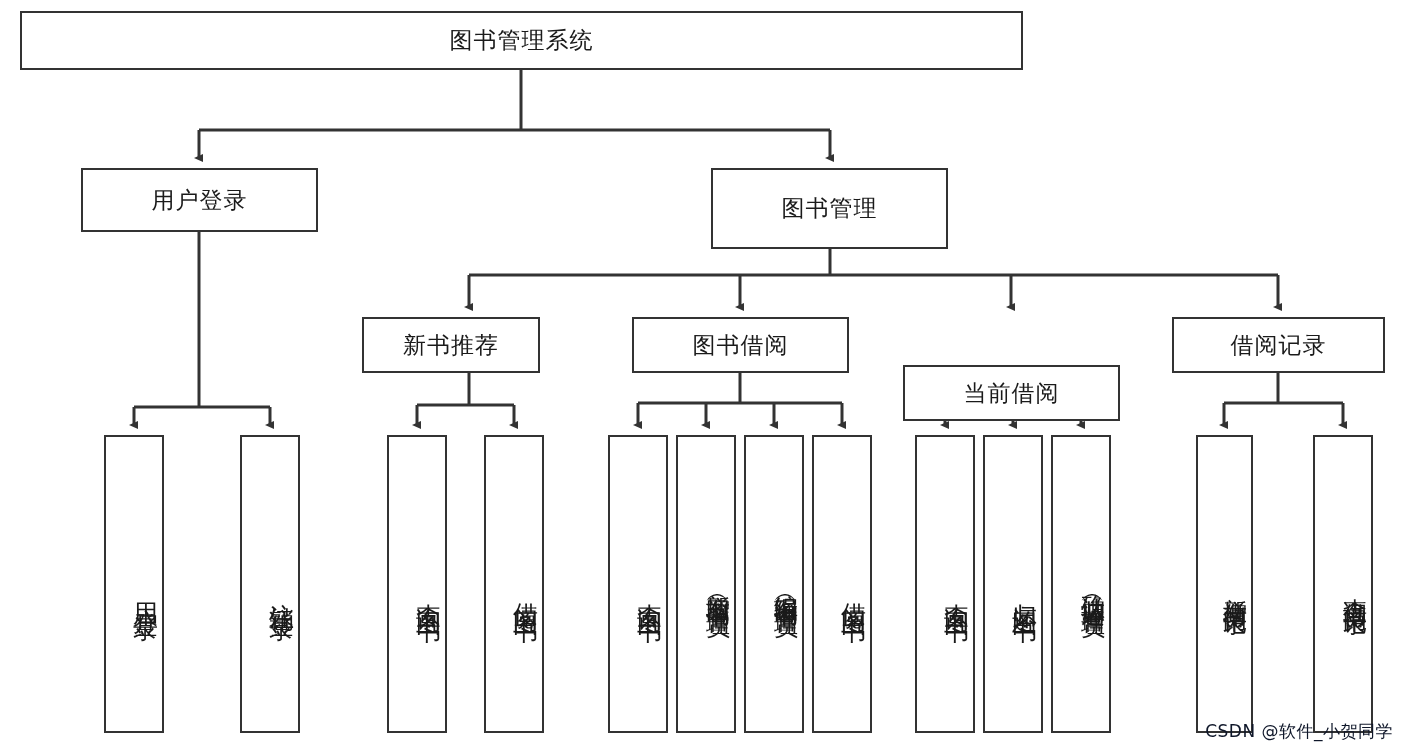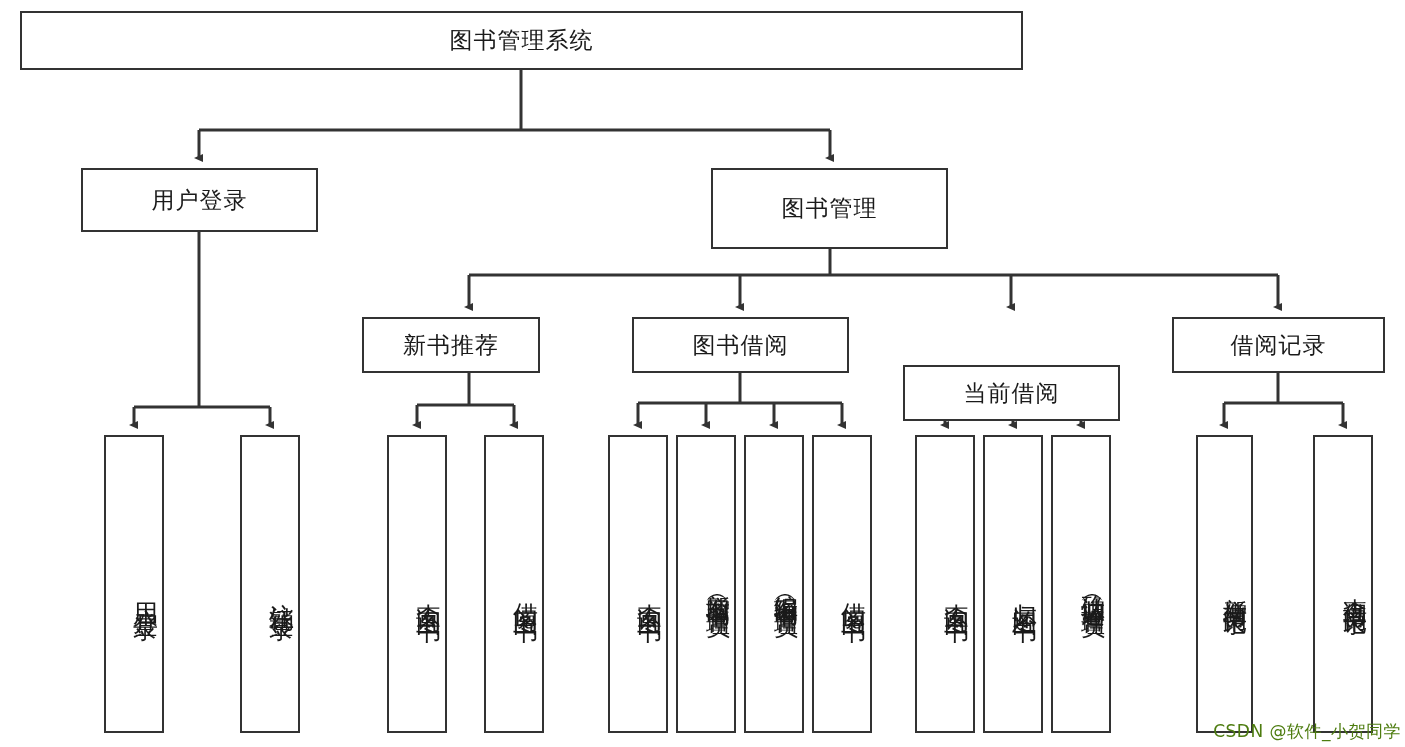--- a/index.html
+++ b/index.html
@@ -23,23 +23,23 @@
     text-orientation:upright;
     font-size:25px;
     letter-spacing:5px;
     align-items:flex-start;
     justify-content:center;
     padding-top:18px;
   }
   .node.v.tall{ padding-top:8px; font-size:24px; letter-spacing:3px; }
   #watermark{
     position:absolute;
-    right:4px; bottom:4px;
+    right:12px; bottom:4px;
     font-size:17px;
-    color:#4d7c0f;
+    color:#0f172a;
     letter-spacing:0.5px;
     white-space:nowrap;
   }
 </style>
 </head>
 <body>
 
 <div id="canvas">
 
   <svg id="edges" viewBox="0 0 1405 747">

